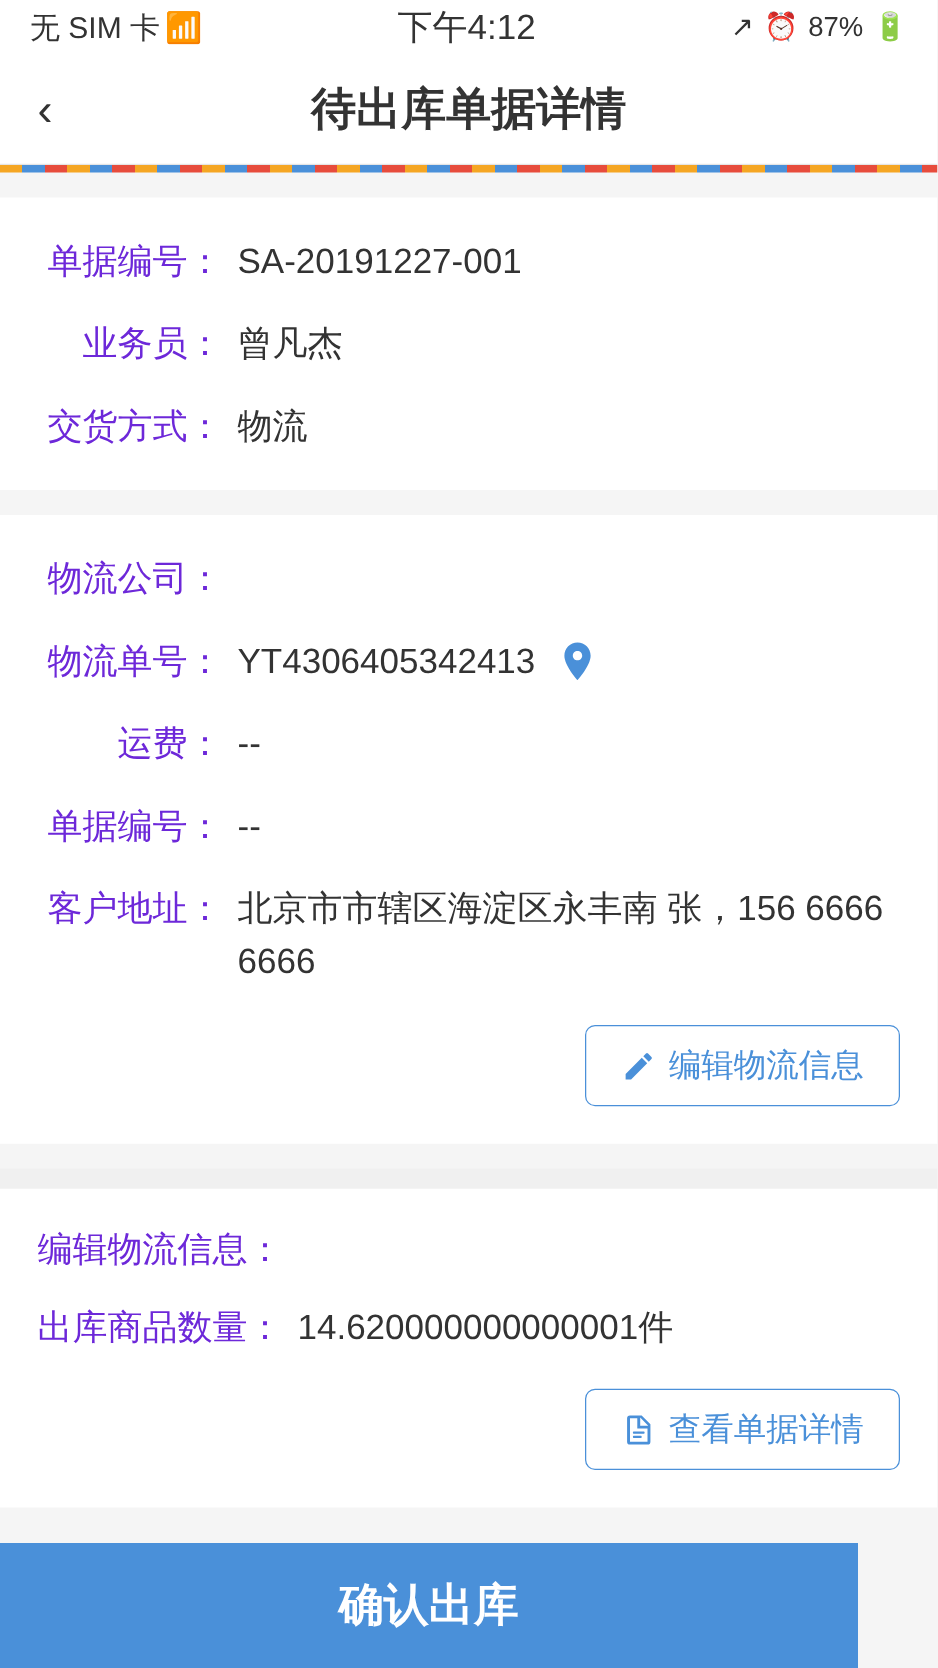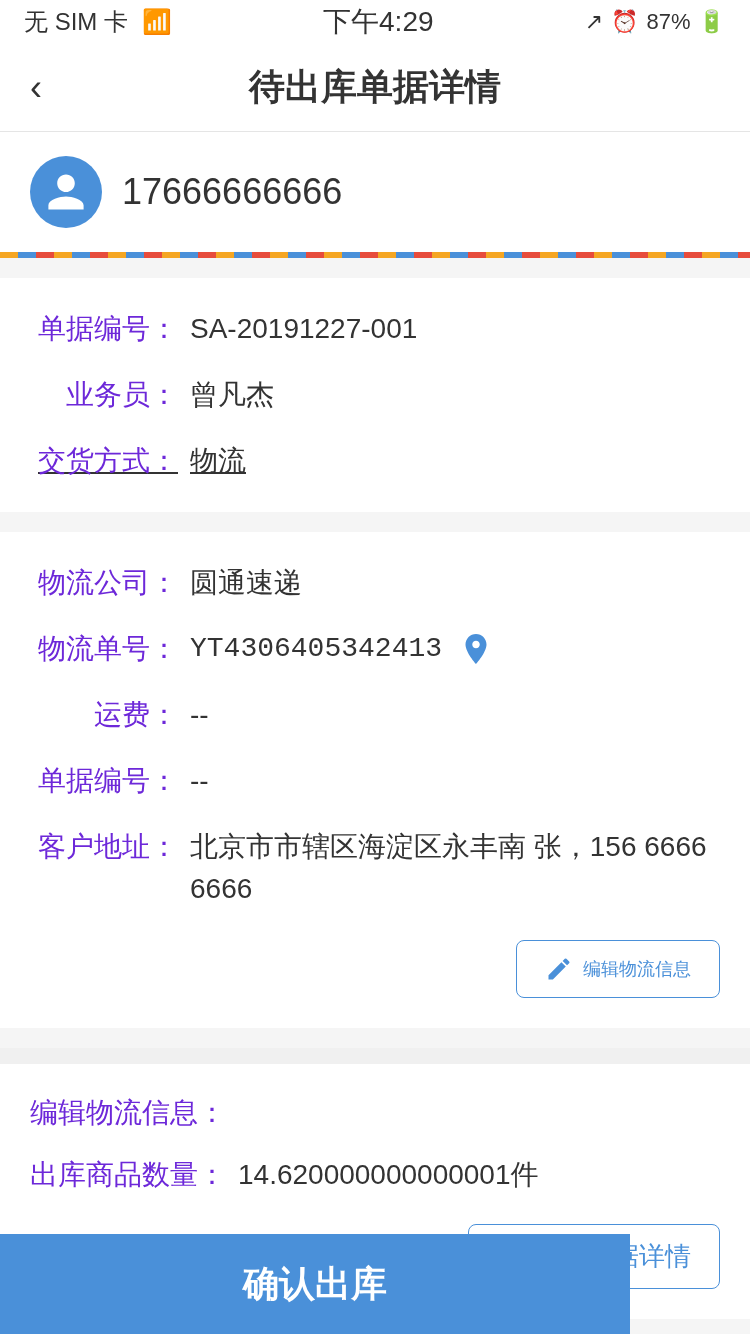--- a/index.html
+++ b/index.html
@@ -16,21 +16,21 @@
     .status-bar {
       background: #fff;
       height: 44px;
       display: flex;
       align-items: center;
       justify-content: space-between;
       padding: 0 24px;
       font-size: 24px;
       color: #333;
     }
-    .status-bar .left { display: flex; align-items: center; gap: 14px; }
+    .status-bar .left { display: flex; align-items: center; gap: 4px; }
     .status-bar .center { font-size: 28px; font-weight: 500; }
     .status-bar .right { display: flex; align-items: center; gap: 8px; font-size: 22px; }
     .nav-bar {
       background: #fff;
       height: 88px;
       display: flex;
       align-items: center;
       padding: 0 30px;
       position: relative;
       border-bottom: 1px solid #e5e5e5;
@@ -90,21 +90,21 @@
       background: #fff;
       padding: 30px 30px 30px 30px;
       margin-top: 20px;
     }
     .info-row {
       display: flex;
       align-items: flex-start;
       margin-bottom: 24px;
       line-height: 1.5;
     }
-    .info-row:last-child { margin-bottom: 0; text-decoration: underline; }
+    .info-row:last-child { margin-bottom: 0; }
     .info-label {
       color: #6d28d9;
       font-size: 28px;
       min-width: 160px;
       text-align: right;
       flex-shrink: 0;
       padding-right: 12px;
     }
     .info-value {
       color: #333;
@@ -122,40 +122,39 @@
       margin-bottom: 24px;
       line-height: 1.5;
     }
     .logistics-row:last-child { margin-bottom: 0; }
     .tracking-value {
       color: #333;
       font-size: 28px;
       display: flex;
       align-items: center;
       gap: 16px;
-      font-family: Liberation Mono, monospace;
     }
     .location-icon {
       width: 36px;
       height: 36px;
       fill: #4a90d9;
       flex-shrink: 0;
     }
     .edit-btn {
       display: flex;
       justify-content: flex-end;
       margin-top: 30px;
     }
     .btn-edit-logistics {
       border: 1px solid #4a90d9;
       color: #4a90d9;
       background: #fff;
       border-radius: 8px;
       padding: 14px 28px;
-      font-size: 18px;
+      font-size: 26px;
       display: flex;
       align-items: center;
       gap: 10px;
       cursor: pointer;
     }
     .separator {
       height: 16px;
       background: #f0f0f0;
       margin-top: 20px;
     }
@@ -184,21 +183,21 @@
       font-size: 26px;
       display: flex;
       align-items: center;
       gap: 10px;
       cursor: pointer;
     }
     .bottom-bar {
       position: fixed;
       bottom: 0;
       left: 0;
-      width: 630px;
+      width: 686px;
       background: #4a90d9;
       height: 100px;
       display: flex;
       align-items: center;
       justify-content: center;
       cursor: pointer;
     }
     .confirm-btn-label {
       color: #fff;
       font-size: 36px;
@@ -209,44 +208,36 @@
     }
   </style>
 </head>
 <body>
 
 <div class="status-bar">
   <div class="left">
     <span>无 SIM 卡</span>
     <span>📶</span>
   </div>
-  <div class="center">下午4:29</div>
+  <div class="center">下午4:12</div>
   <div class="right">
     <span>↗</span>
     <span>⏰</span>
     <span>87%</span>
     <span>🔋</span>
   </div>
 </div>
 
 <div class="nav-bar">
   <span class="nav-back">‹</span>
   <span class="nav-title">待出库单据详情</span>
 </div>
 
 <div class="main-content">
 
-  <div class="customer-section">
-    <div class="avatar-icon">
-      <svg viewBox="0 0 24 24" xmlns="http://www.w3.org/2000/svg">
-        <path d="M12 12c2.7 0 4.8-2.1 4.8-4.8S14.7 2.4 12 2.4 7.2 4.5 7.2 7.2 9.3 12 12 12zm0 2.4c-3.2 0-9.6 1.6-9.6 4.8v2.4h19.2v-2.4c0-3.2-6.4-4.8-9.6-4.8z"></path>
-      </svg>
-    </div>
-    <span class="customer-phone">17666666666</span>
-  </div>
 
   <div class="dashed-divider"></div>
 
   <div class="info-section">
     <div class="info-row">
       <span class="info-label">单据编号：</span>
       <span class="info-value">SA-20191227-001</span>
     </div>
     <div class="info-row">
       <span class="info-label">业务员：</span>
@@ -254,21 +245,20 @@
     </div>
     <div class="info-row">
       <span class="info-label">交货方式：</span>
       <span class="info-value">物流</span>
     </div>
   </div>
 
   <div class="logistics-section">
     <div class="logistics-row">
       <span class="info-label">物流公司：</span>
-      <span class="info-value">圆通速递</span>
     </div>
     <div class="logistics-row">
       <span class="info-label">物流单号：</span>
       <div class="tracking-value">
         <span>YT4306405342413</span>
         <svg class="location-icon" viewBox="0 0 24 24" xmlns="http://www.w3.org/2000/svg">
           <path d="M12 2C8.13 2 5 5.13 5 9c0 5.25 7 13 7 13s7-7.75 7-13c0-3.87-3.13-7-7-7zm0 9.5c-1.38 0-2.5-1.12-2.5-2.5S10.62 6.5 12 6.5s2.5 1.12 2.5 2.5S13.38 11.5 12 11.5z"></path>
         </svg>
       </div>
     </div>

